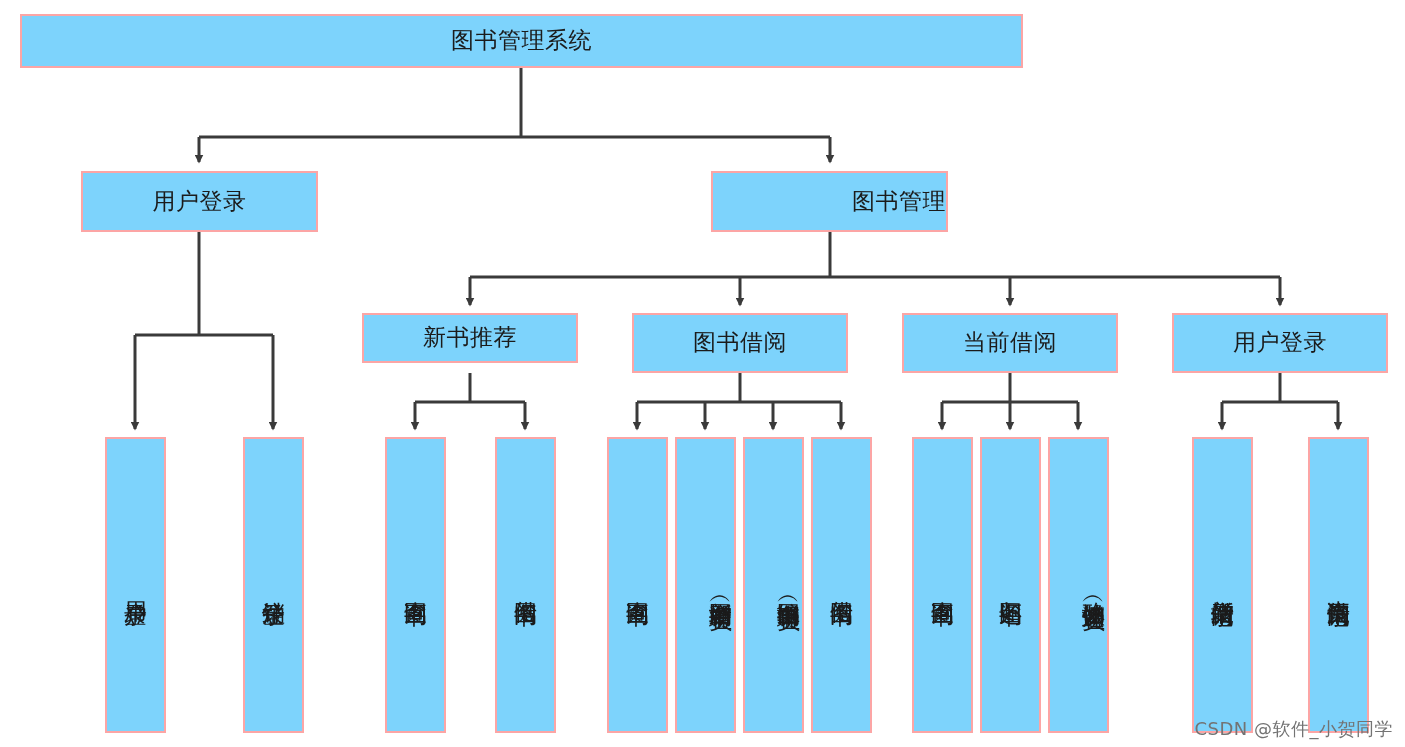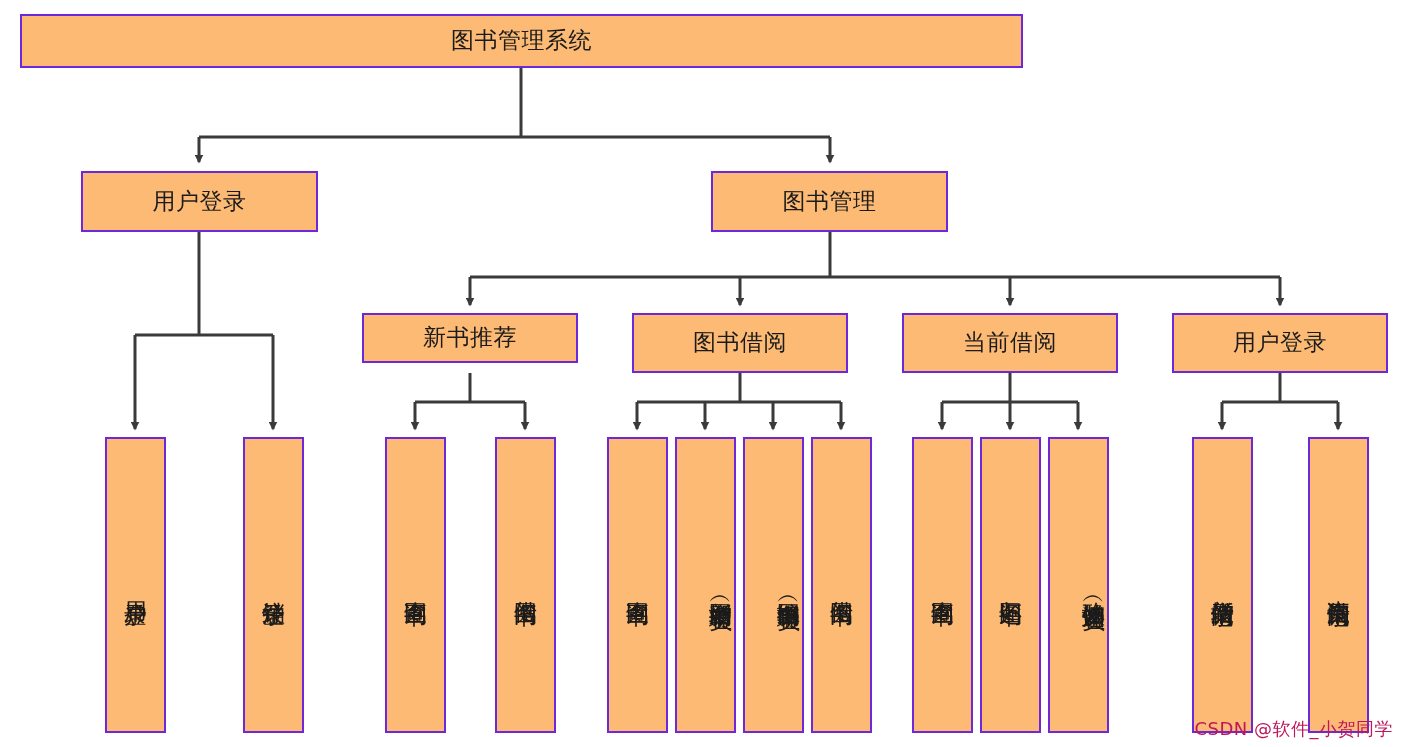--- a/index.html
+++ b/index.html
@@ -22,22 +22,22 @@
     position: absolute;
     left: 0;
     top: 0;
     width: 1405px;
     height: 747px;
     pointer-events: none;
   }
   .node {
     position: absolute;
     box-sizing: border-box;
-    background: #fdba74;
-    border: 2px solid #6d28d9;
+    background: #7dd3fc;
+    border: 2px solid #fca5a5;
     display: flex;
     align-items: center;
     justify-content: center;
     color: #1b1b1b;
   }
   .node-h {
     font-size: 23px;
     line-height: 1.2;
     letter-spacing: 0.5px;
     white-space: nowrap;
@@ -51,21 +51,21 @@
   }
   .node-v.top-align {
     align-items: flex-start;
     padding-top: 6px;
   }
   .watermark {
     position: absolute;
     right: 12px;
     bottom: 6px;
     font-size: 18px;
-    color: #be185d;
+    color: #737373;
     white-space: nowrap;
     letter-spacing: 0.5px;
   }
 </style>
 </head>
 <body>
 
 <div id="canvas">
 
   <svg id="wires" viewBox="0 0 1405 747" xmlns="http://www.w3.org/2000/svg">
@@ -123,21 +123,21 @@
     </g>
   </svg>
 
   <div class="node node-h" style="left:20px; top:14px; width:1003px; height:54px;">
     <span>图书管理系统</span>
   </div>
 
   <div class="node node-h" style="left:81px; top:171px; width:237px; height:61px;">
     <span>用户登录</span>
   </div>
-  <div class="node node-h" style="left:711px; top:171px; width:237px; height:61px;">
+  <div class="node node-h" style="left:711px; top:171px; width:237px; height:61px;justify-content:flex-end;">
     <span>图书管理</span>
   </div>
 
   <div class="node node-h" style="left:362px; top:313px; width:216px; height:50px;">
     <span>新书推荐</span>
   </div>
   <div class="node node-h" style="left:902px; top:313px; width:216px; height:60px;">
     <span>当前借阅</span>
   </div>
   <div class="node node-h" style="left:632px; top:313px; width:216px; height:60px;">

